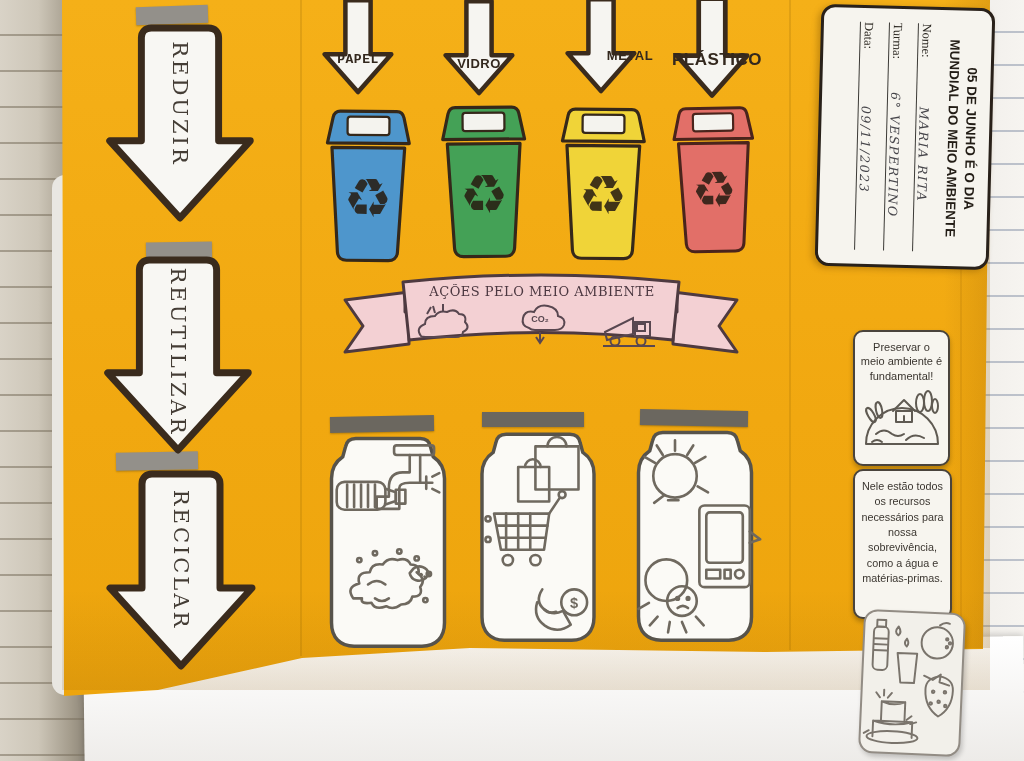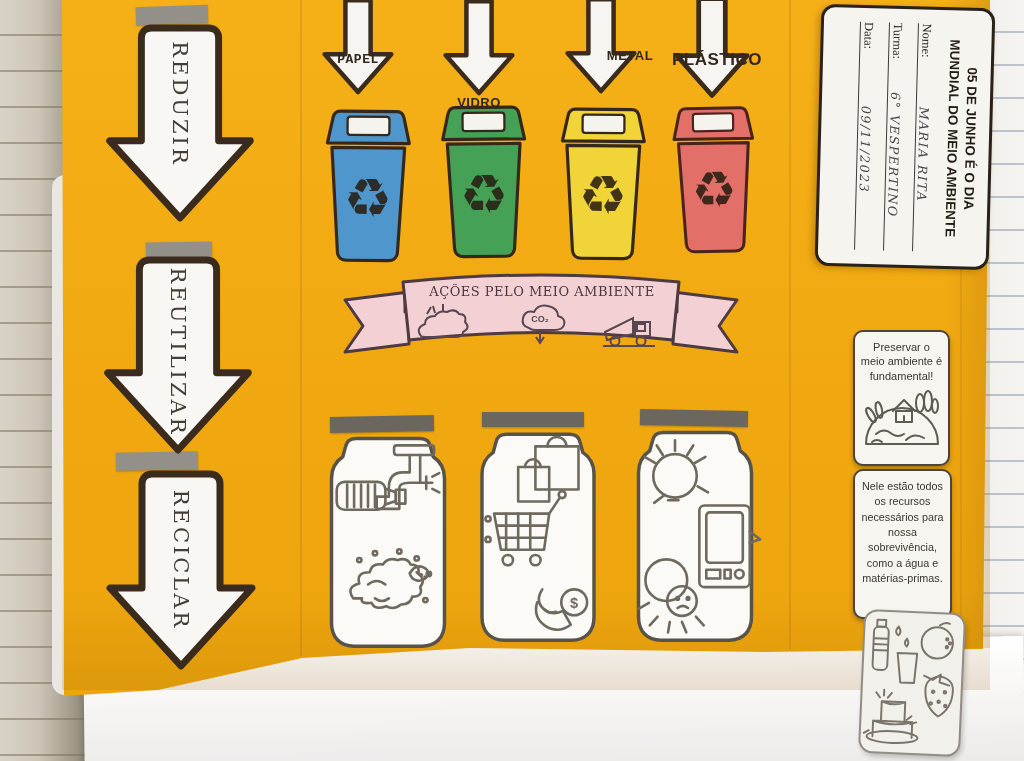--- a/index.html
+++ b/index.html
@@ -109,21 +109,21 @@
   <div class="abs big-arrow-label" style="left:96px;top:548px;width:170px;">RECICLAR</div>
 
   <svg class="abs" style="left:322px;top:-4px;" width="72" height="102" viewBox="0 0 80 108">
     <path d="M26,2 H54 V62 H77 L40,104 L3,62 H26 Z" fill="#f6f5f1" stroke="#3a2b1d" stroke-width="5" stroke-linejoin="round"></path>
   </svg>
   <div class="abs small-arrow-label" style="left:322px;top:52px;width:72px;font-family:Liberation Mono, monospace;">PAPEL</div>
 
   <svg class="abs" style="left:443px;top:-4px;" width="72" height="104" viewBox="0 0 80 108">
     <path d="M26,2 H54 V62 H77 L40,104 L3,62 H26 Z" fill="#f6f5f1" stroke="#3a2b1d" stroke-width="5" stroke-linejoin="round"></path>
   </svg>
-  <div class="abs small-arrow-label" style="left:443px;top:56px;width:72px;margin-top:39px;">VIDRO</div>
+  <div class="abs small-arrow-label" style="left:443px;top:56px;width:72px;">VIDRO</div>
 
   <svg class="abs" style="left:565px;top:-4px;" width="72" height="100" viewBox="0 0 80 108">
     <path d="M26,2 H54 V62 H77 L40,104 L3,62 H26 Z" fill="#f6f5f1" stroke="#3a2b1d" stroke-width="5" stroke-linejoin="round"></path>
   </svg>
   <div class="abs small-arrow-label" style="left:594px;top:48px;width:72px;">METAL</div>
 
   <svg class="abs" style="left:674px;top:-4px;" width="76" height="104" viewBox="0 0 80 108">
     <path d="M26,2 H54 V62 H77 L40,104 L3,62 H26 Z" fill="#f6f5f1" stroke="#3a2b1d" stroke-width="5" stroke-linejoin="round"></path>
   </svg>
   <div class="abs small-arrow-label" style="left:672px;top:50px;width:80px;font-size:17px;">PLÁSTICO</div>

